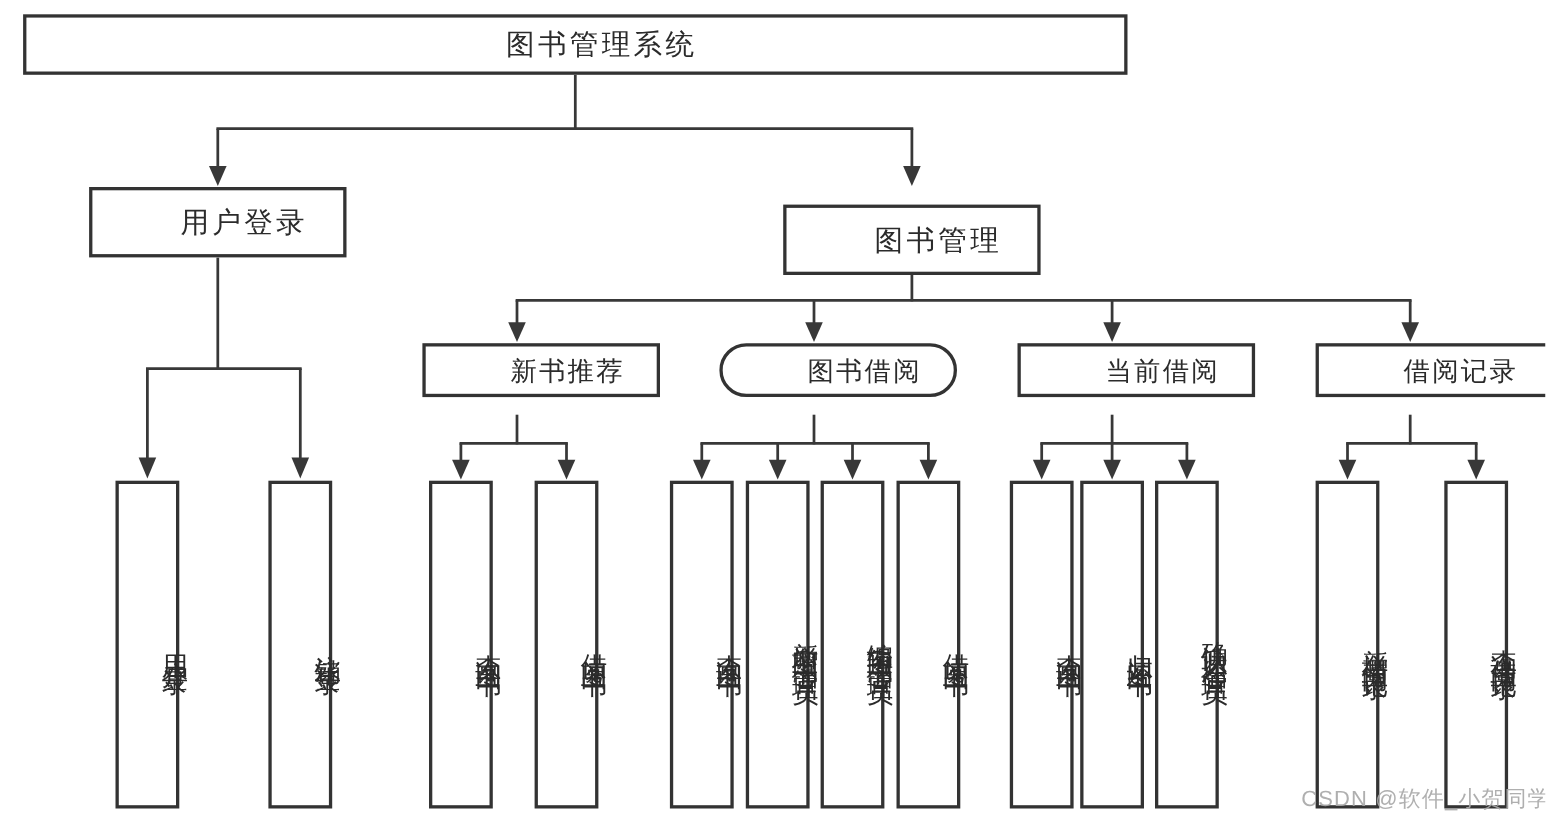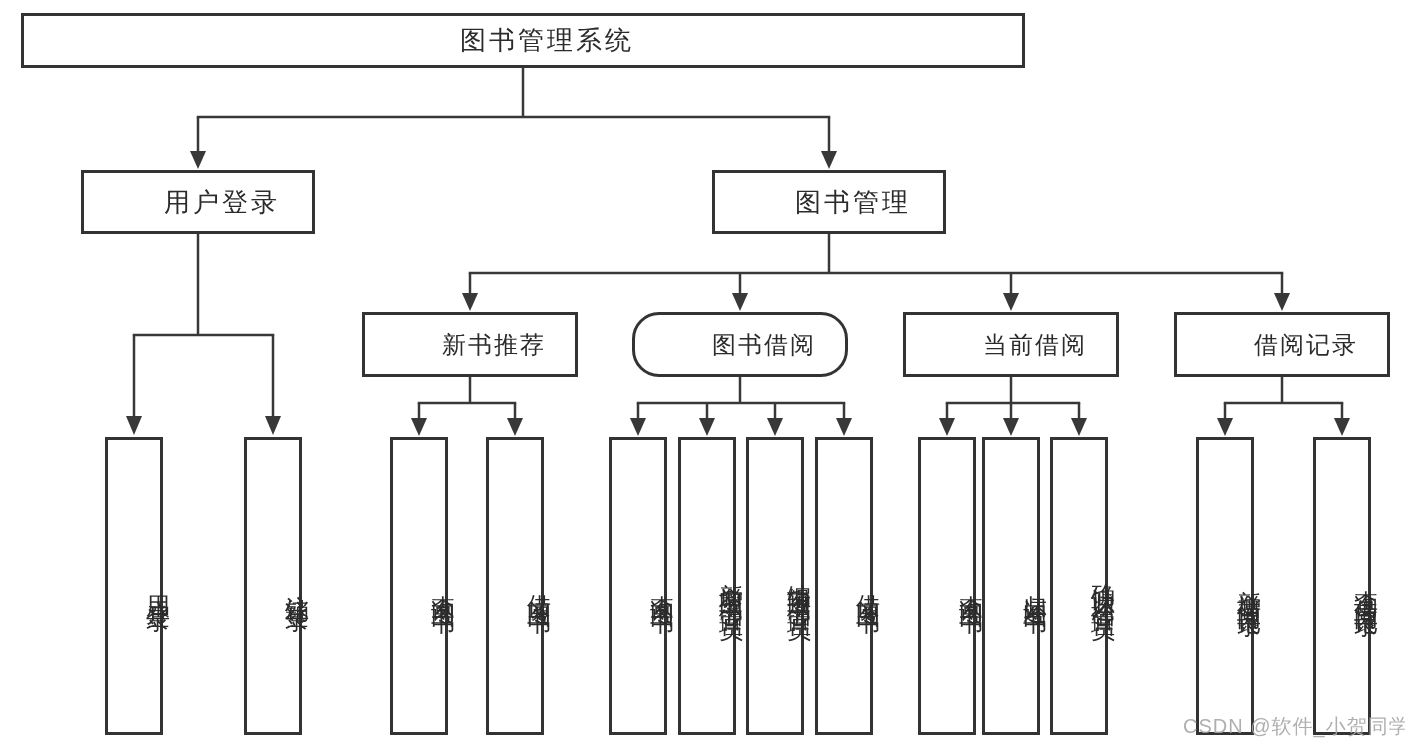--- a/index.html
+++ b/index.html
@@ -25,22 +25,22 @@
     align-items: center;
     justify-content: center;
     color: #2b2b2b;
     z-index: 2;
     padding-left: 48px;
   }
   .hnode { font-size: 26px; letter-spacing: 3px; white-space: nowrap; }
   .root-node  { left: 21px;  top: 13px;  width: 1004px; height: 55px; }
   .lvl2 { height: 64px; top: 170px; width: 234px; }
   .n-user-login { left: 81px; }
-  .n-book-mgmt  { left: 712px; }
-  .lvl3 { height: 65px; top: 312px; width: 216px; font-size: 24px; letter-spacing: 2px; }
+  .n-book-mgmt  { left: 712px; margin-top: 16px; }
+  .lvl3 { height: 49px; top: 312px; width: 216px; font-size: 24px; letter-spacing: 2px; margin-left: 22px; }
   .n-newbook { left: 362px; }
   .n-borrowing { left: 632px; border-radius: 27px; }
   .n-current { left: 903px; }
   .n-records { left: 1174px; }
   .leaf {
     top: 437px;
     width: 58px;
     height: 298px;
   }
   .leaf span {

